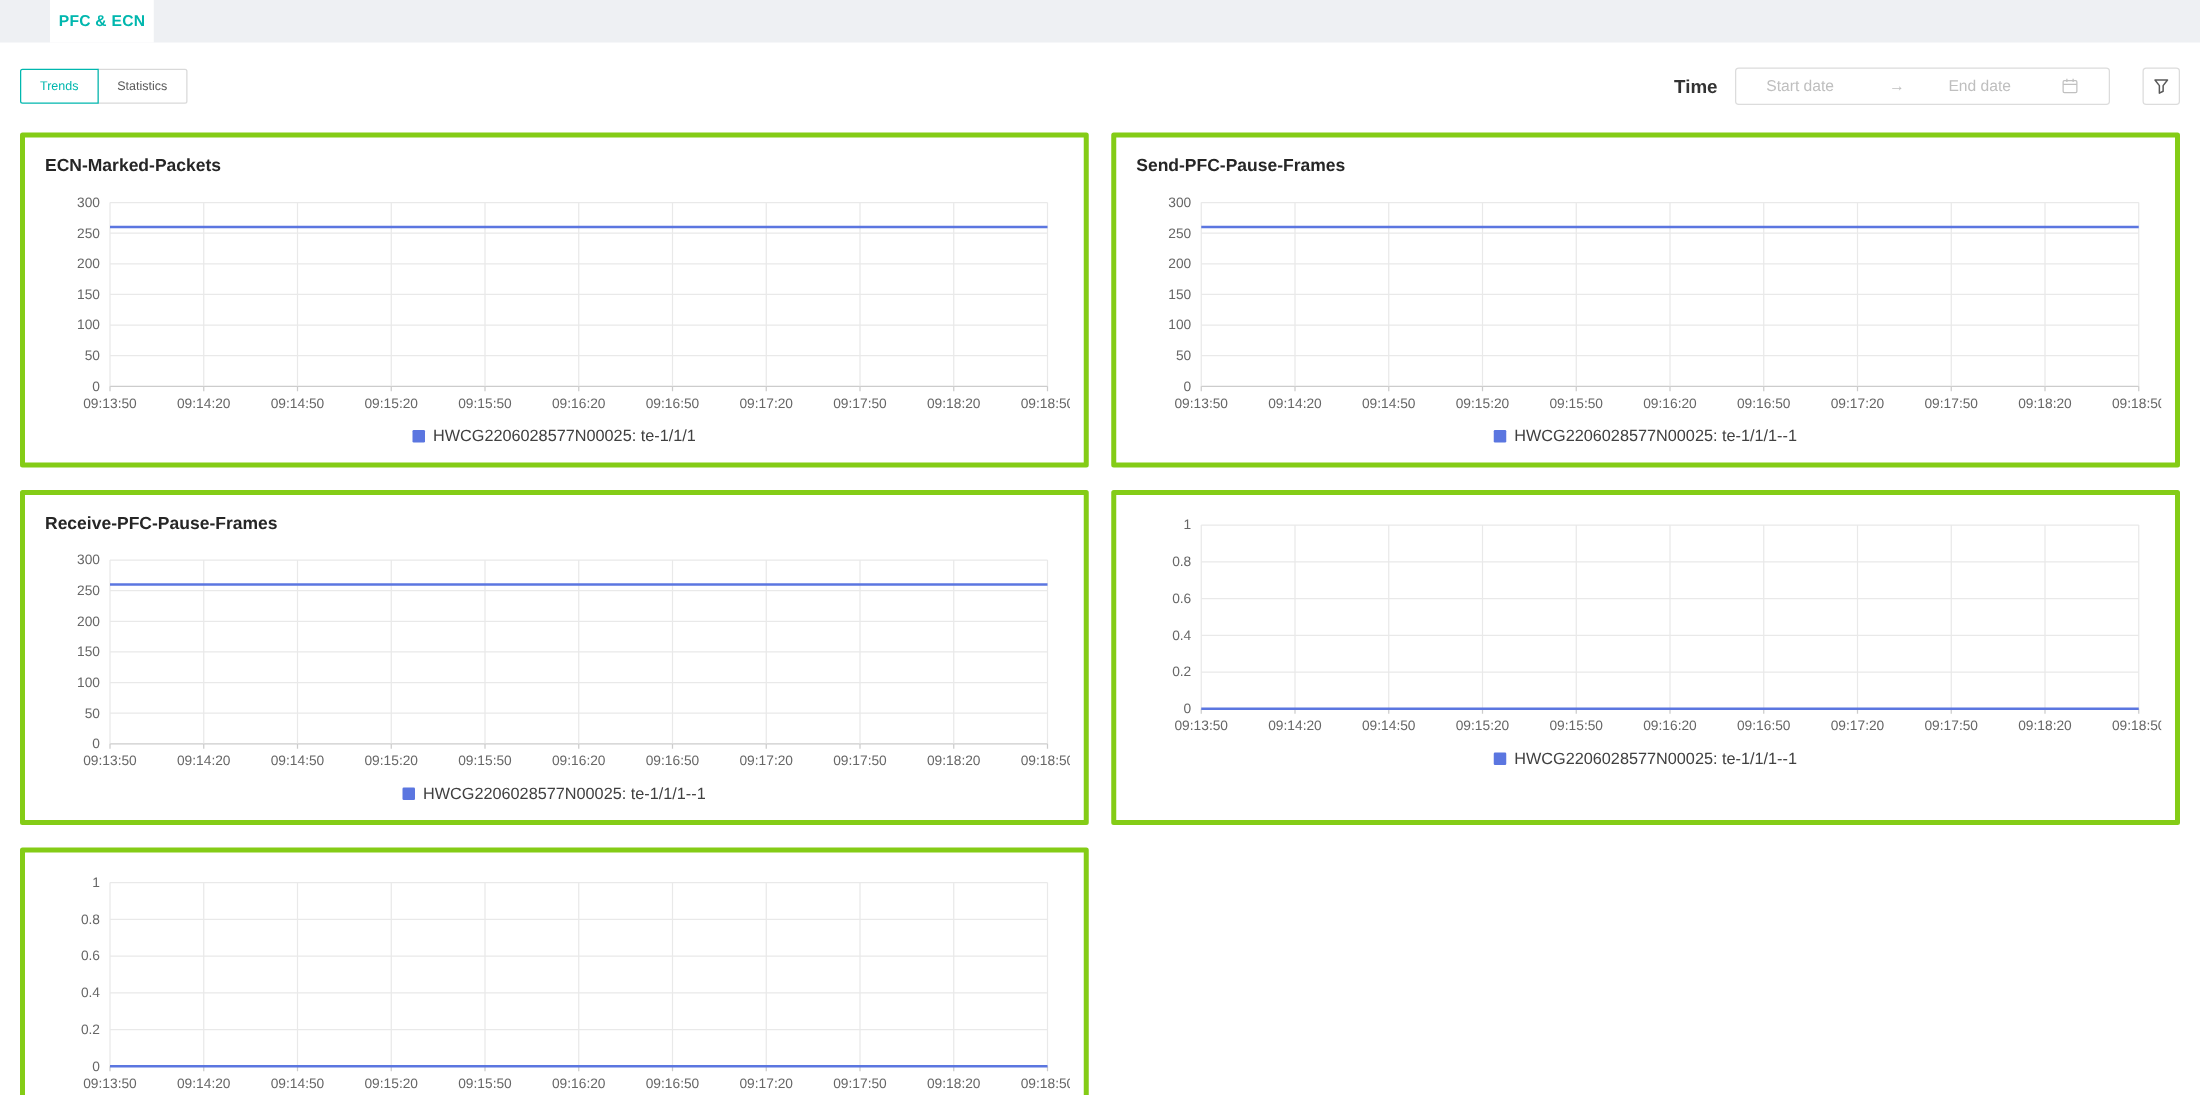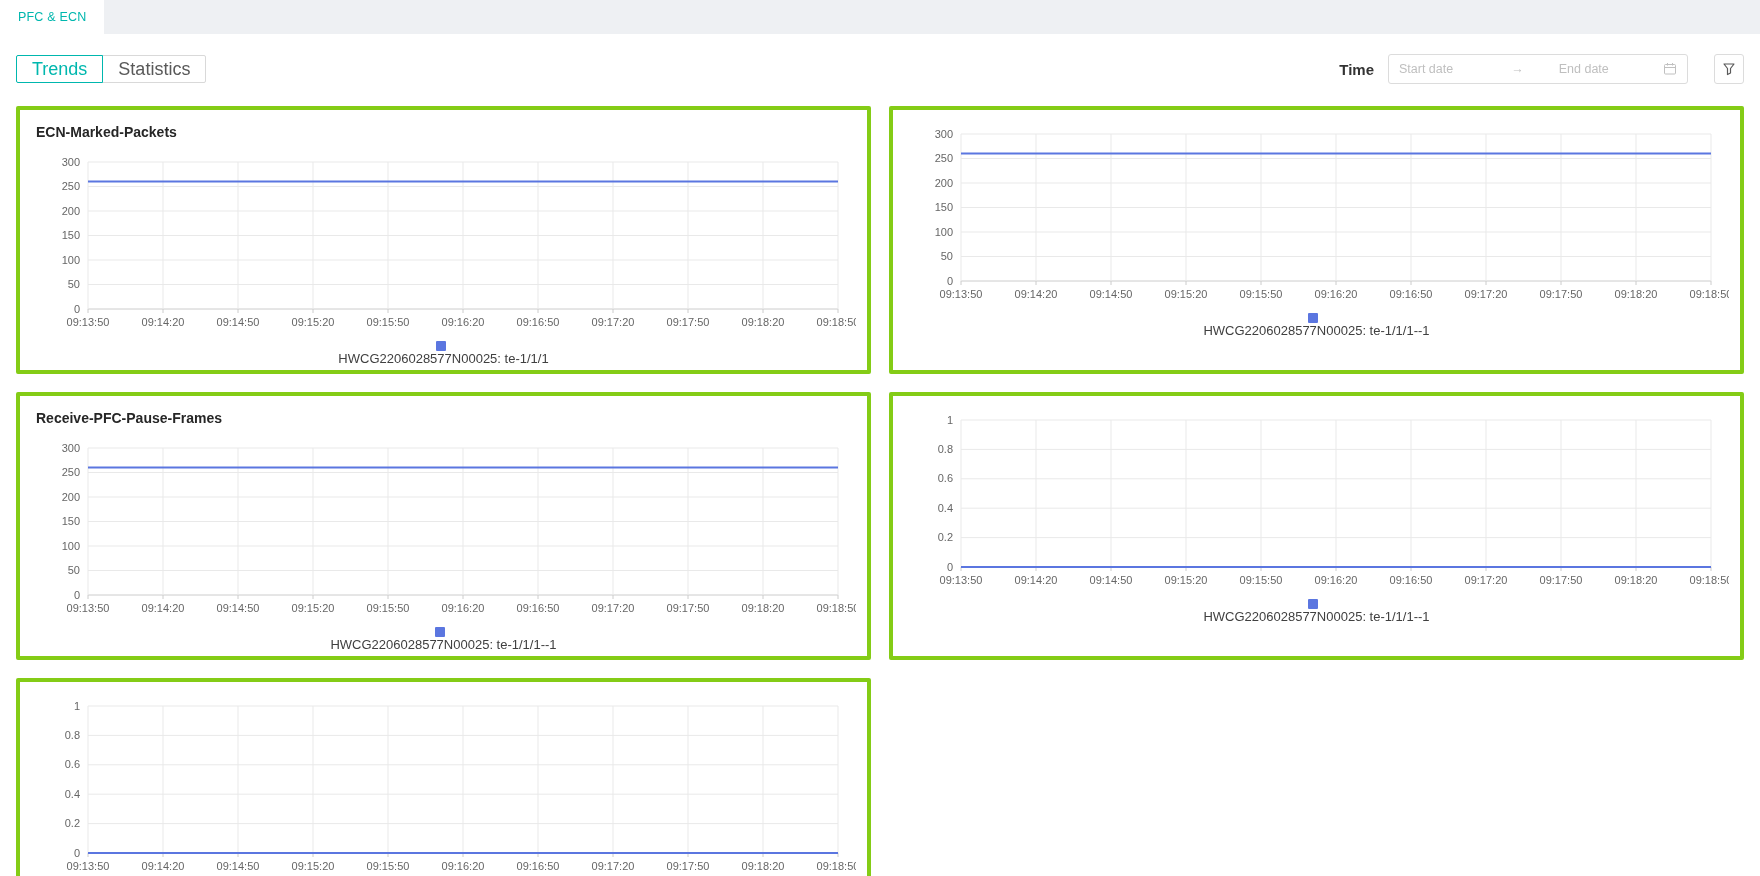--- a/index.html
+++ b/index.html
@@ -1,45 +1,45 @@
 <!DOCTYPE html>
 <html style="--accent: #00b7ae;"><head>
 <meta charset="utf-8">
 <style>
   *{margin:0;padding:0;box-sizing:border-box;}
   html,body{width:1760px;height:876px;overflow:hidden;background:#fff;
     font-family:"Liberation Sans",sans-serif;}
   
   .tabstrip{height:34px;background:#eef0f3;display:flex;align-items:stretch;}
-  .tab{background:#fff;padding:0 18px;display:flex;align-items:center;
-    font-size:12.5px;font-weight:normal;color:var(--accent);letter-spacing:.2px;cursor:pointer;}
+  .tab{background:#fff;padding:0 7px;display:flex;align-items:center;
+    font-size:12.5px;font-weight:bold;color:var(--accent);letter-spacing:.2px;cursor:pointer;margin-left:40px;}
   
   .toolbar{display:flex;justify-content:space-between;align-items:center;margin:20px 16px 0 16px;height:30px;}
   .seg{display:flex;}
   .seg-btn{height:28px;padding:0 15px;background:#fff;border:1px solid #d9d9d9;
-    color:#595959;font-size:18px;cursor:pointer;font-family:inherit;}
+    color:#595959;font-size:10px;cursor:pointer;font-family:inherit;}
   .seg-btn.active{border-color:var(--accent);color:var(--accent);position:relative;z-index:1;}
   .seg-btn:first-child{border-radius:2px 0 0 2px;}
   .seg-btn:last-child{border-radius:0 2px 2px 0;margin-left:-1px;}
   .toolbar-right{display:flex;align-items:center;}
   .time-label{font-size:15px;font-weight:bold;color:#333;margin-right:14px;}
   .range-picker{width:300px;height:30px;border:1px solid #dcdcdc;border-radius:3px;background:#fff;
-    display:flex;align-items:center;padding:0 10px;font-size:12.5px;color:#bfbfbf;cursor:pointer;gap:27px;}
+    display:flex;align-items:center;padding:0 24px;font-size:12.5px;color:#bfbfbf;cursor:pointer;gap:27px;}
   .range-picker .ph{flex:1;}
   .range-picker .arrow{margin:0 8px;color:#bfbfbf;}
   .icon-btn{width:30px;height:30px;margin-left:26px;background:#fff;border:1px solid #dcdcdc;
     border-radius:3px;display:flex;align-items:center;justify-content:center;cursor:pointer;}
   
   .grid{display:grid;grid-template-columns:855px 855px;gap:18px;margin:22px 16px 0 16px;}
   .card{background:#fff;border:4px solid #84cc16;border-radius:2px;padding:14px 16px;height:268px;overflow:hidden;}
   .card-title{font-size:14px;font-weight:bold;color:#262626;margin-bottom:12px;}
   .plot svg{display:block;}
   .legend{display:flex;justify-content:center;align-items:center;margin-top:4px;
     font-size:13px;color:#404040;}
-  .legend-item{display:inline-flex;align-items:center;cursor:pointer;flex-direction:column;}
+  .legend-item{display:inline-flex;align-items:center;cursor:pointer;}
   .legend-swatch{width:10px;height:10px;border-radius:1px;display:inline-block;margin-right:6px;}
 </style>
 </head>
 <body>
 
 <header class="tabstrip">
   <div class="tab">PFC &amp; ECN</div>
 </header>
 
 <div class="toolbar">
@@ -125,20 +125,21 @@
       </div>
     <div class="legend">
         <span class="legend-item">
           <span class="legend-swatch" style="background: rgb(91, 118, 224);"></span>
           <span>HWCG2206028577N00025: te-1/1/1</span>
         </span>
       </div>
   </section>
 
   <section class="card">
+    <h3 class="card-title">Send-PFC-Pause-Frames</h3>
     <div class="plot">
         <svg width="820" height="185" viewBox="0 0 820 185">
           <line x1="52" y1="157" x2="802" y2="157" stroke="#cccccc" stroke-width="1"></line>
           <text x="44" y="160.5" text-anchor="end" font-size="11" fill="#666666">0</text>
           <line x1="52" y1="132.5" x2="802" y2="132.5" stroke="#e9e9e9" stroke-width="1"></line>
           <text x="44" y="136" text-anchor="end" font-size="11" fill="#666666">50</text>
           <line x1="52" y1="108.00000000000001" x2="802" y2="108.00000000000001" stroke="#e9e9e9" stroke-width="1"></line>
           <text x="44" y="111.50000000000001" text-anchor="end" font-size="11" fill="#666666">100</text>
           <line x1="52" y1="83.5" x2="802" y2="83.5" stroke="#e9e9e9" stroke-width="1"></line>
           <text x="44" y="87" text-anchor="end" font-size="11" fill="#666666">150</text>

